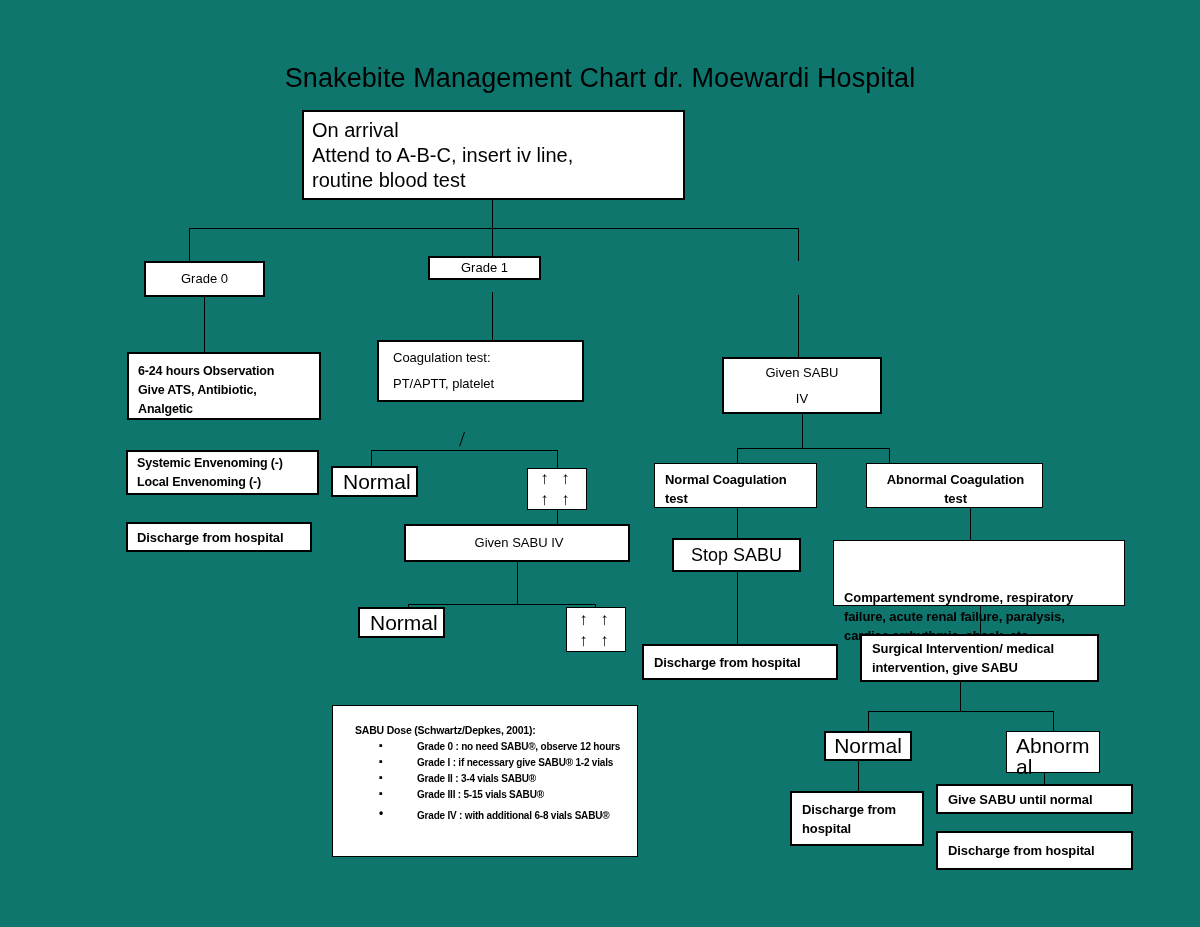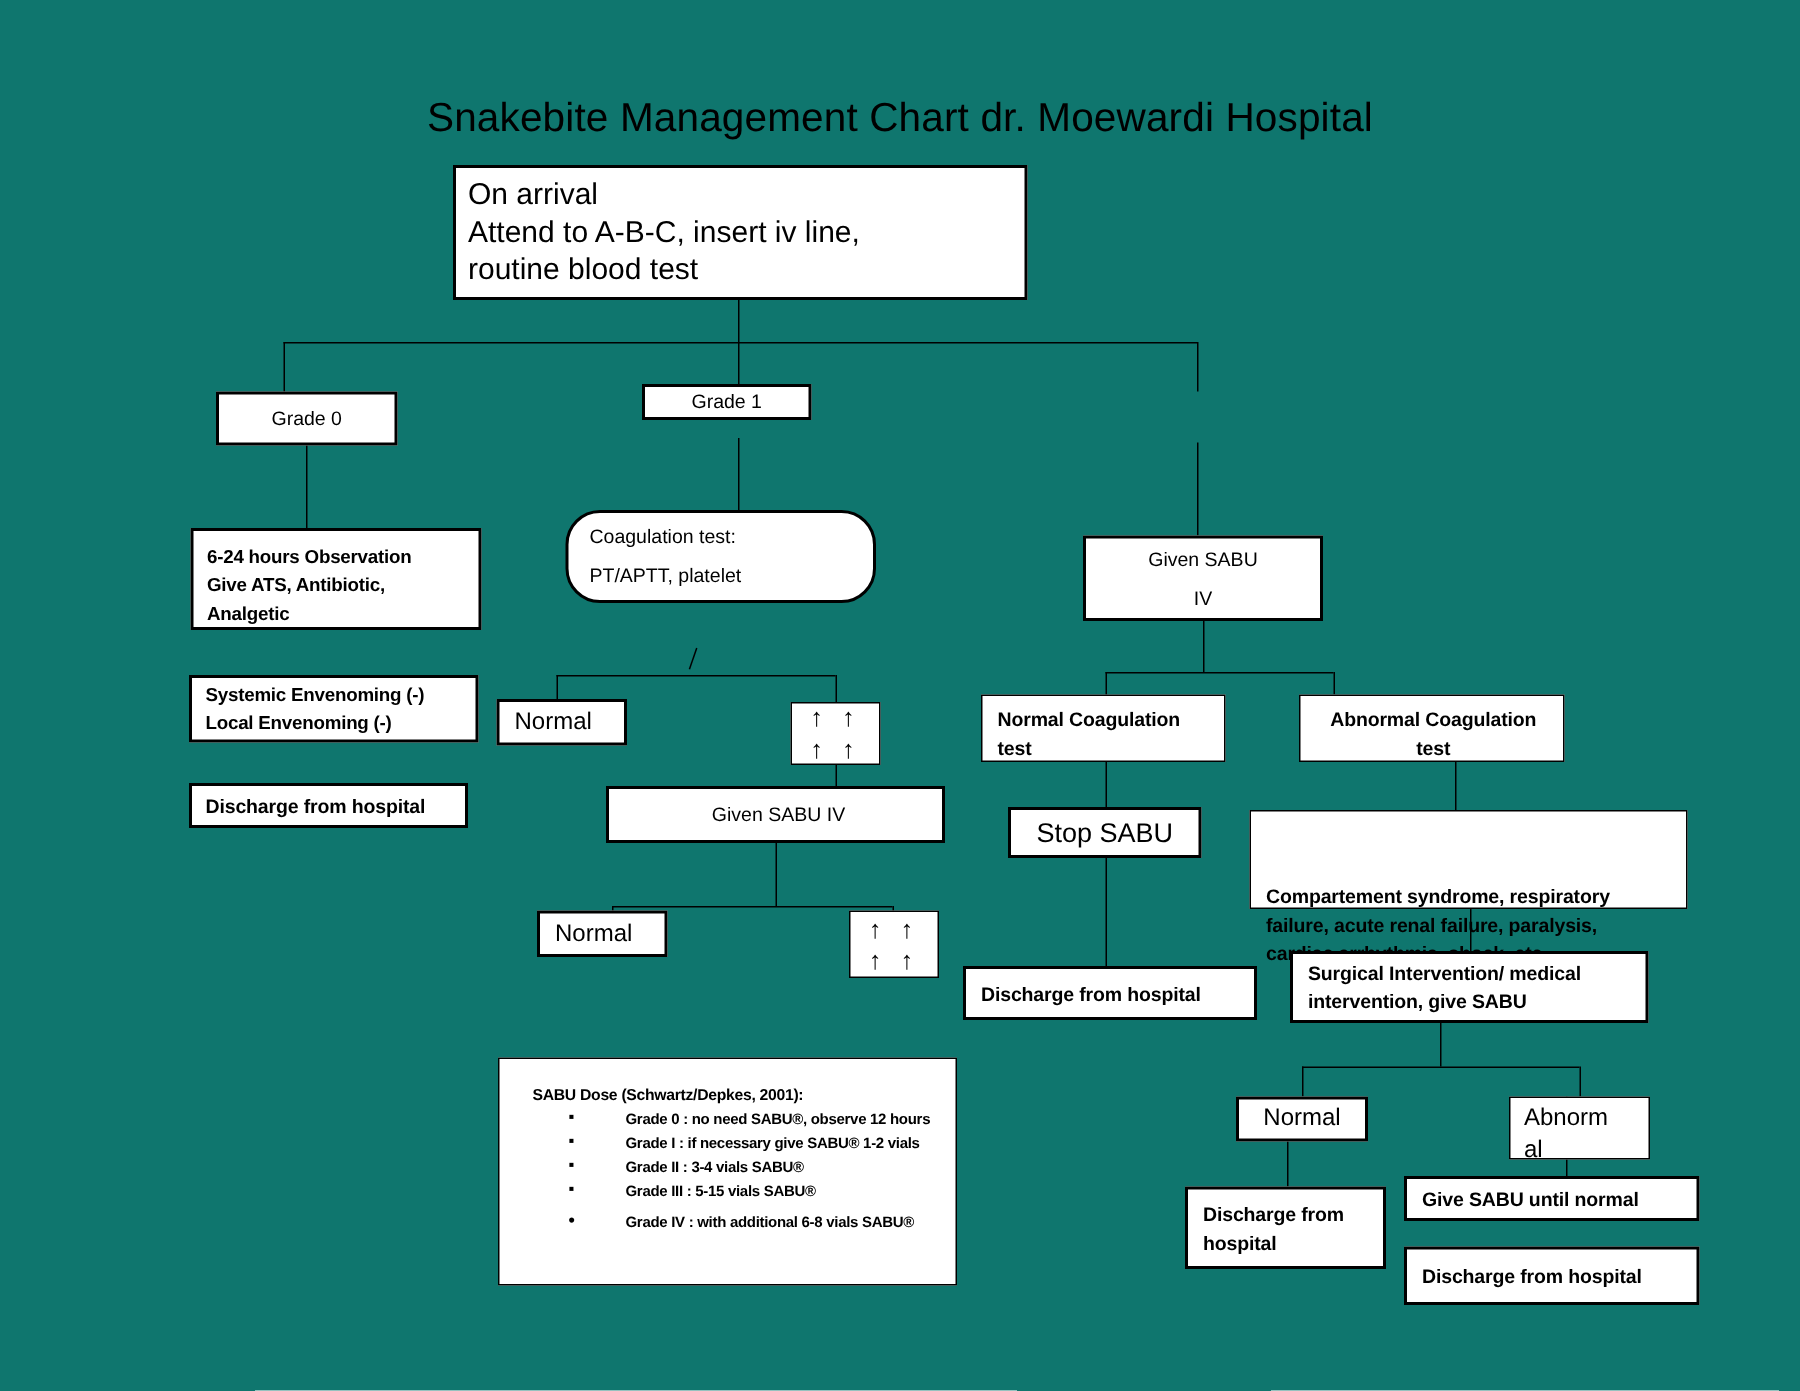--- a/index.html
+++ b/index.html
@@ -41,21 +41,21 @@
     z-index: 3;
   }
   .box.thin { border-width: 1px; }
   .box.center { justify-content: center; text-align: center; }
   .box .txt { width: 100%; }
   .box .txt.c { text-align: center; }
   
   .fs20 { font-size: 20px; line-height: 25px; }
   .fs19 { font-size: 13px; line-height: 26px; }
   .fs18 { font-size: 18px; line-height: 24px; }
-  .fs16 { font-size: 16px; line-height: 22px; }
+  .fs16 { font-size: 21px; line-height: 22px; }
   .fs13 { font-size: 13px; line-height: 19px; font-weight: 600; letter-spacing: -0.1px;}
   .fs12 { font-size: 12.5px; line-height: 19px; font-weight: 600; letter-spacing: -0.15px;}
   .arrowbox {
     position: absolute;
     box-sizing: border-box;
     border: 1px solid #000;
     background: #fff;
     display: flex;
     flex-direction: column;
     align-items: center;
@@ -188,21 +188,21 @@
     <div class="txt c">Grade 1</div>
   </div>
 
 
   <div class="box fs12" style="left:127px; top:352px; width:194px; height:68px; align-items:flex-start; padding-top:8px; padding-left:9px;">
     <div class="txt" style="white-space:pre-line;">6-24 hours Observation
 Give ATS, Antibiotic,
 Analgetic</div>
   </div>
 
-  <div class="box fs19" style="left:377px; top:340px; width:207px; height:62px; align-items:center; padding-left:14px;border-radius:23px;">
+  <div class="box fs19" style="left:377px; top:340px; width:207px; height:62px; align-items:center; padding-left:14px;">
     <div class="txt" style="white-space:pre-line;">Coagulation test:
 PT/APTT, platelet</div>
   </div>
 
   <div class="box center fs19" style="left:722px; top:357px; width:160px; height:57px;">
     <div class="txt c" style="white-space:pre-line;">Given SABU
 IV</div>
   </div>
 
   <div class="box fs12" style="left:126px; top:450px; width:193px; height:45px; align-items:center; padding-left:9px;">

